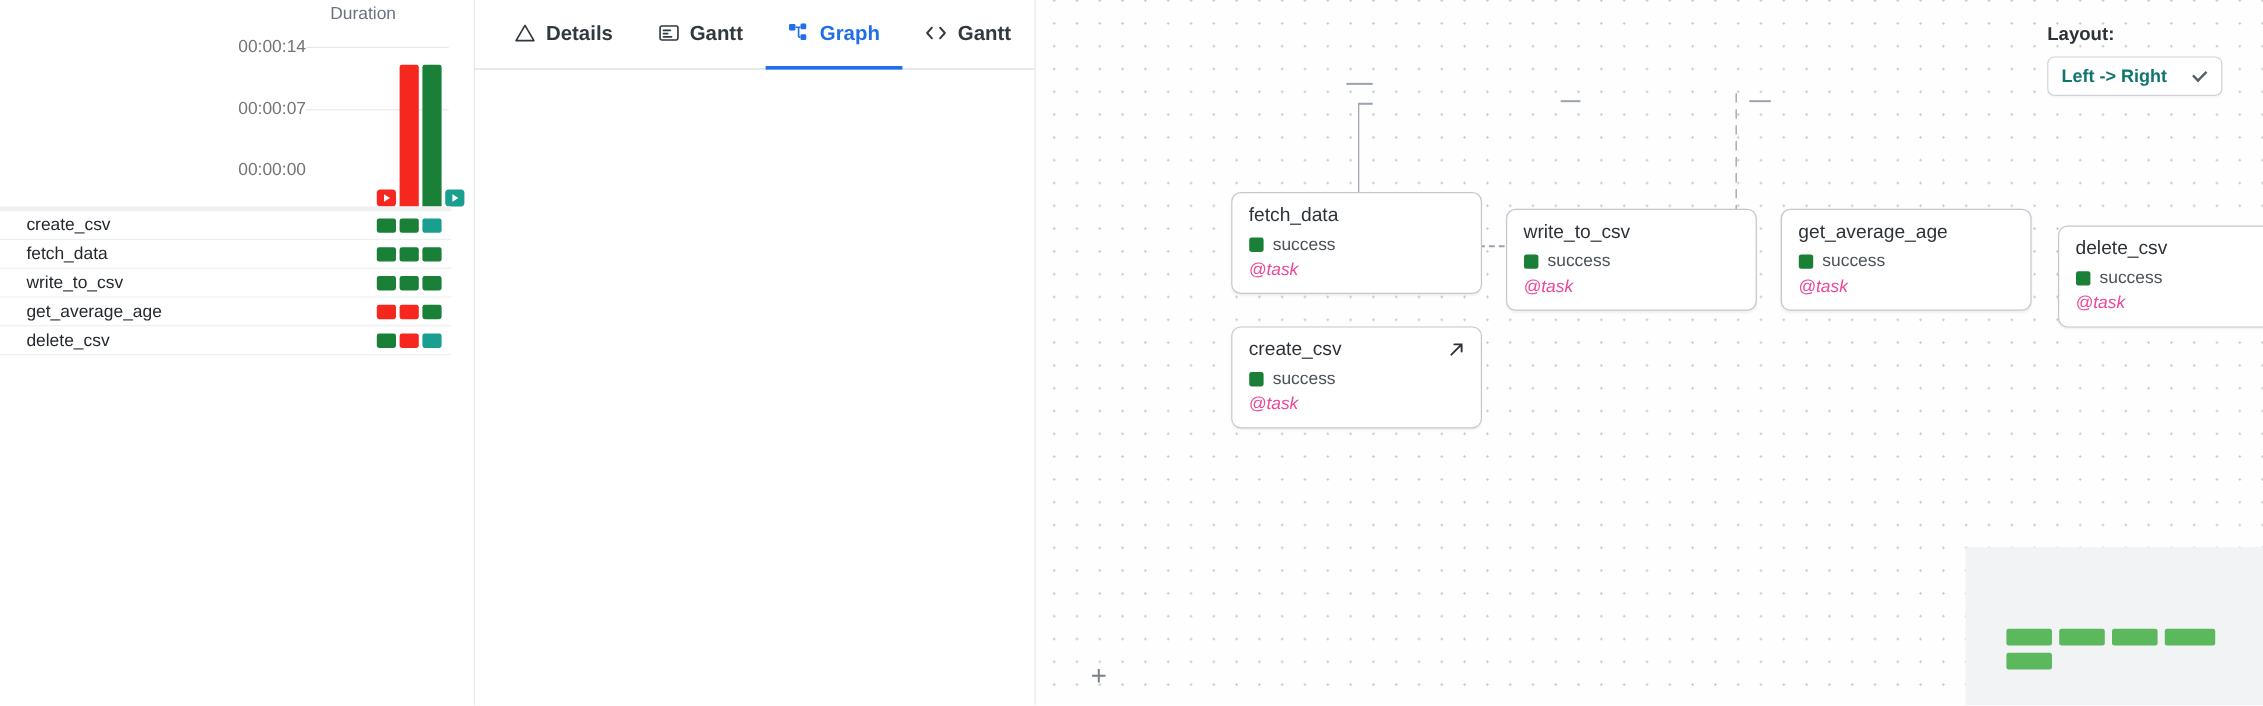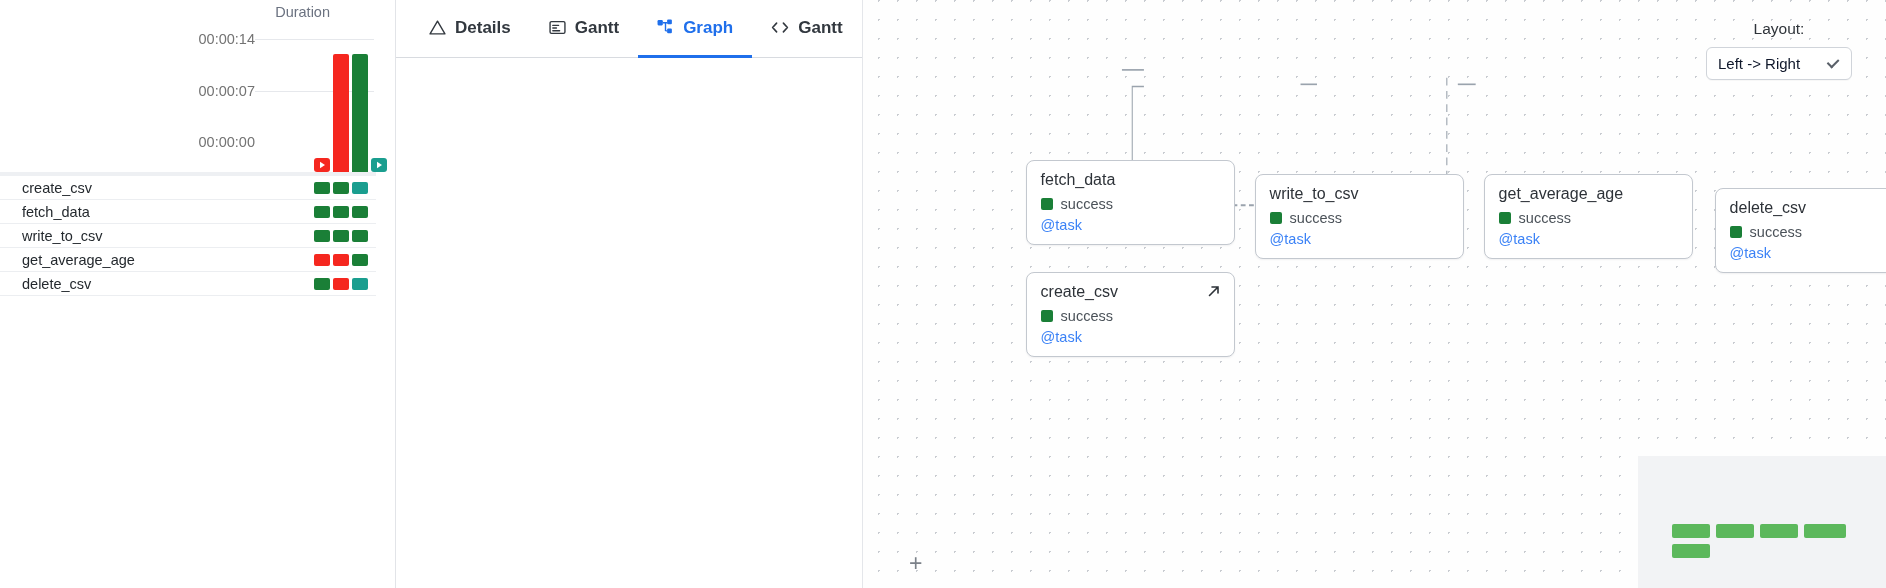--- a/index.html
+++ b/index.html
@@ -162,39 +162,40 @@
     background-position: 6px 10px;
     border-left: 1px solid #e4e6ea;
   }
 
   
   #layout-ctl {
     position: absolute;
     top: 20px;
     right: 34px;
     z-index: 40;
-    text-align: center;
+    text-align: left;
+    font-weight: bold;
   }
   #layout-label {
     font-size: 15.5px;
     color: #2f343a;
     margin-bottom: 9px;
   }
   #layout-select {
     width: 146px;
     height: 33px;
     border: 1px solid #d0d4da;
     border-radius: 6px;
     background: #fff;
     display: flex;
     align-items: center;
     justify-content: space-between;
     padding: 0 11px;
     font-size: 15px;
-    color: #0f172a;
+    color: #0f766e;
     cursor: pointer;
     box-shadow: 0 1px 1px rgba(0,0,0,.03);
   }
   .chev {
     width: 11px; height: 7px;
     border-left: 2px solid #5a6069;
     border-bottom: 2px solid #5a6069;
     transform: rotate(-45deg) translateY(-2px);
   }
 
@@ -218,21 +219,21 @@
     display: flex;
     align-items: center;
     gap: 8px;
     margin-bottom: 5px;
   }
   .node-status .dot {
     width: 12px; height: 12px; border-radius: 2px;
     flex: 0 0 12px;
   }
   .node-status .stxt { font-size: 14.5px; color: #4b5259; }
-  .node-type { font-size: 14.5px; color: #3b82f6; }
+  .node-type { font-size: 14.5px; color: #ec4899; font-style: italic; }
   .node-expand {
     position: absolute;
     top: 10px; right: 12px;
     color: #2d3238;
   }
 
   svg.edges {
     position: absolute;
     inset: 0;
     width: 100%; height: 100%;

